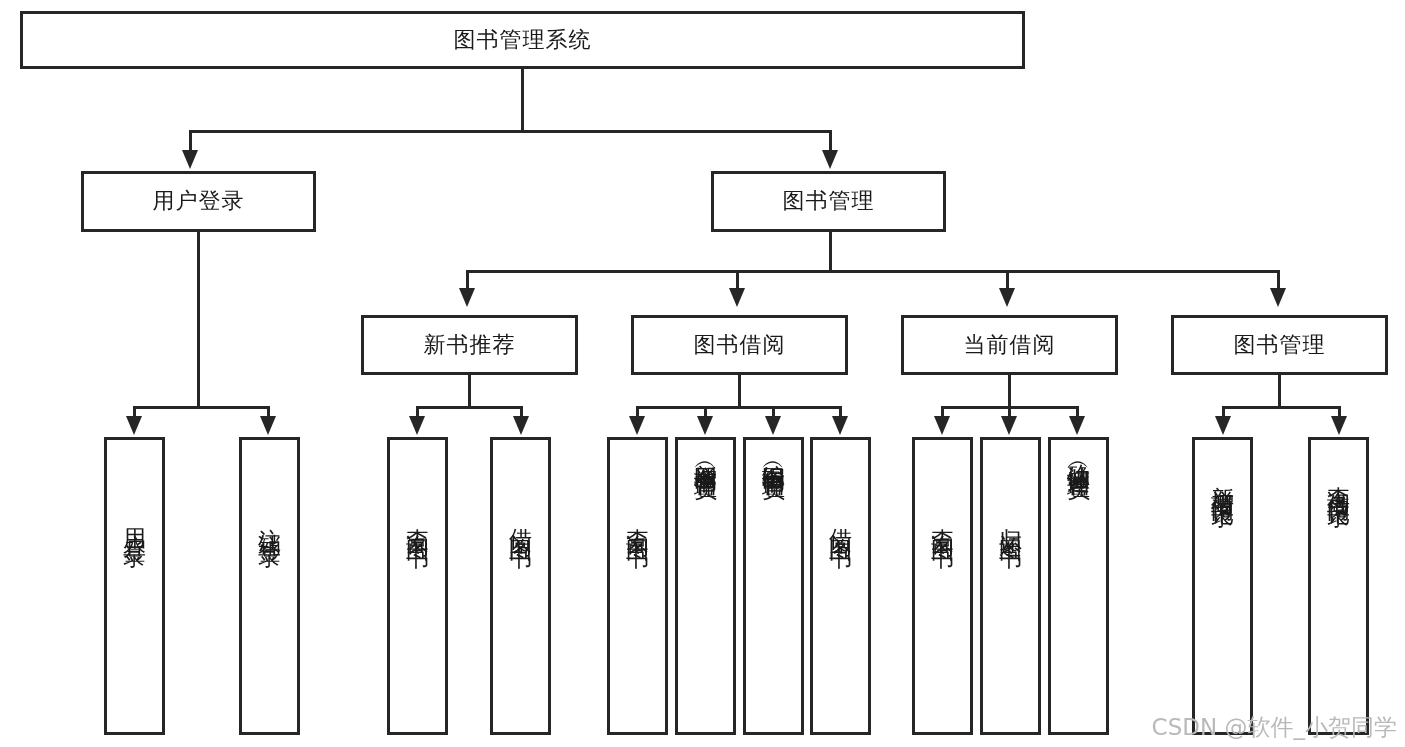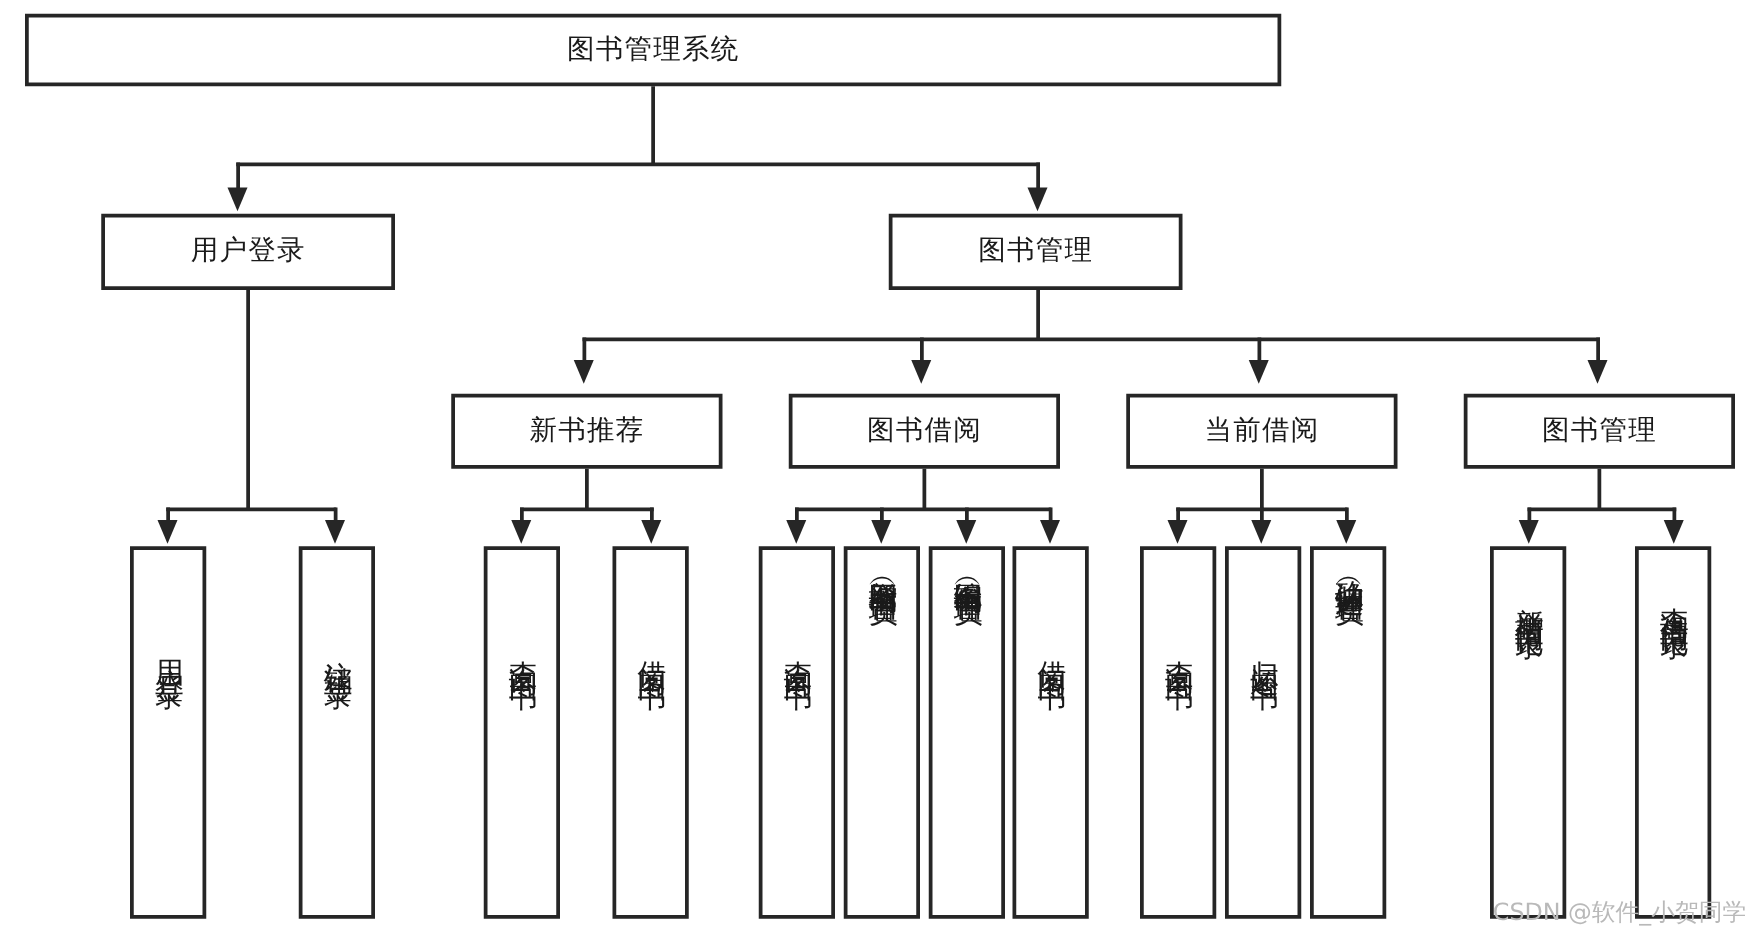--- a/index.html
+++ b/index.html
@@ -63,21 +63,21 @@
     height: 0;
     border-left: 8px solid transparent;
     border-right: 8px solid transparent;
     border-top: 19px solid #262626;
   }
   
   #watermark {
     position: absolute;
     right: 8px;
     bottom: 4px;
-    font-size: 19px;
+    font-size: 23px;
     color: #b9b9b9;
     font-family: "DejaVu Sans", "Liberation Sans", sans-serif;
     white-space: nowrap;
     pointer-events: none;
   }
 </style>
 </head>
 <body>
 
 <div id="canvas">

